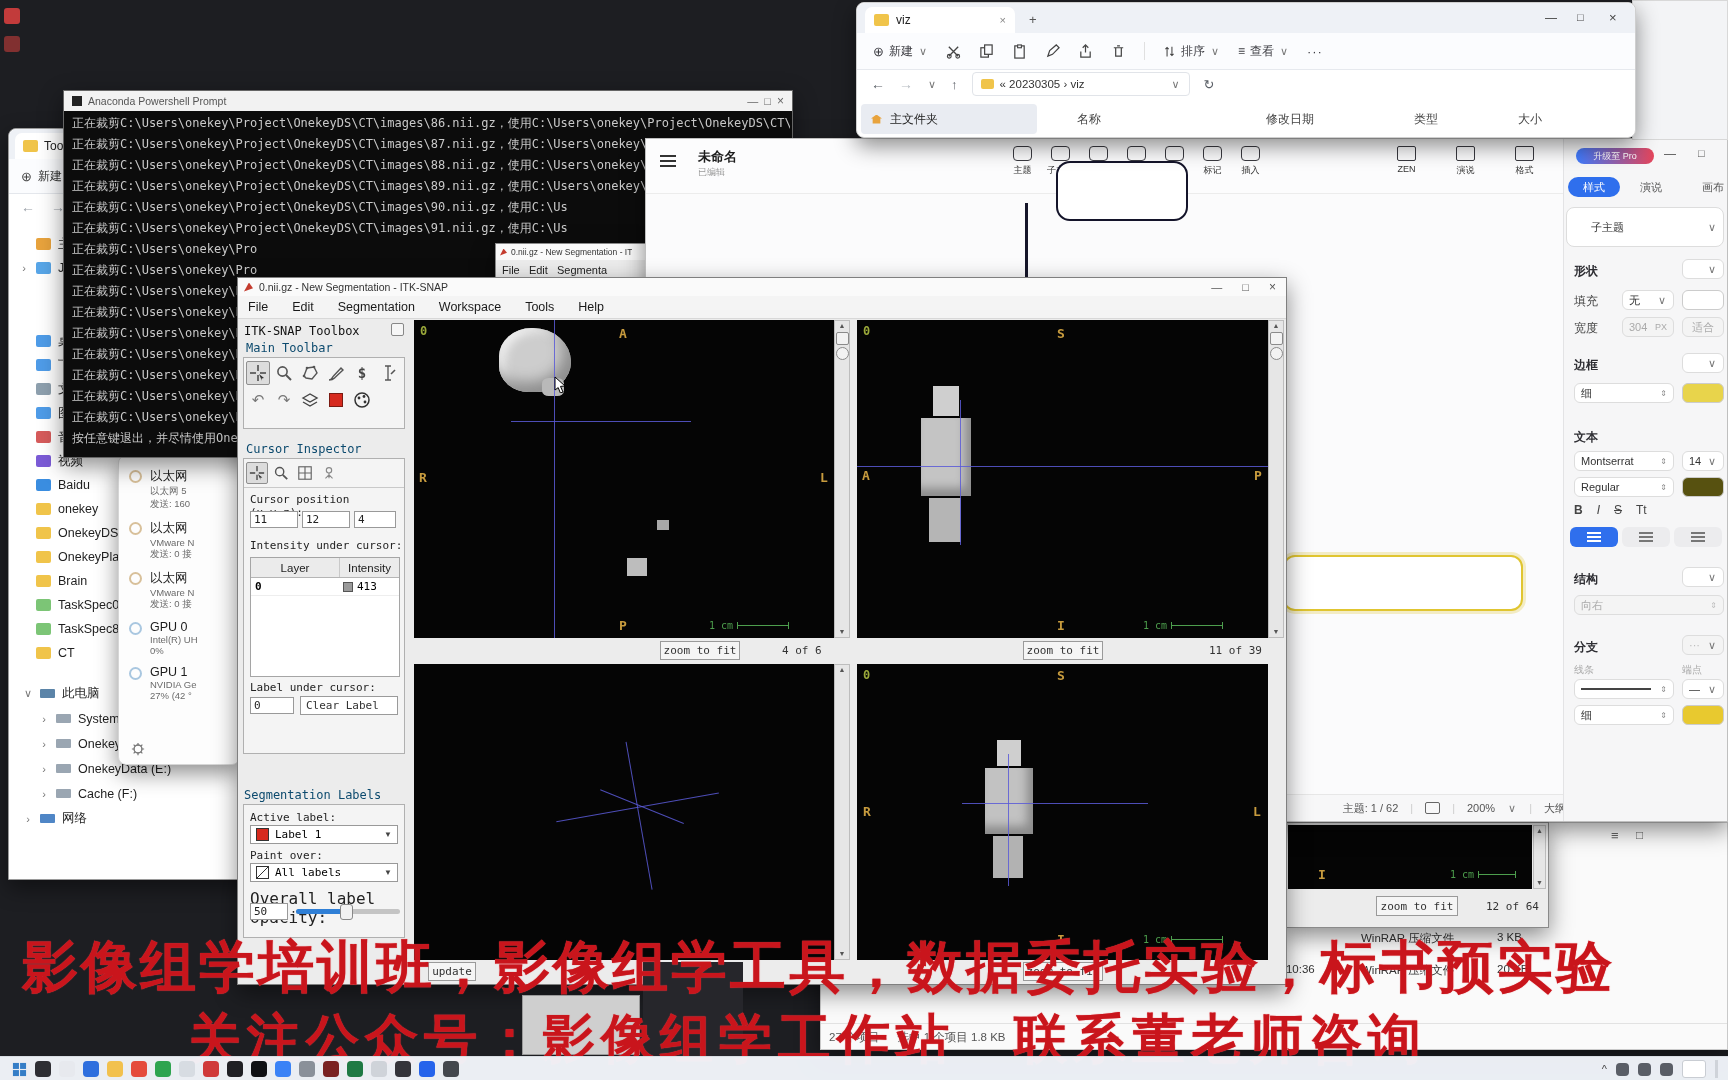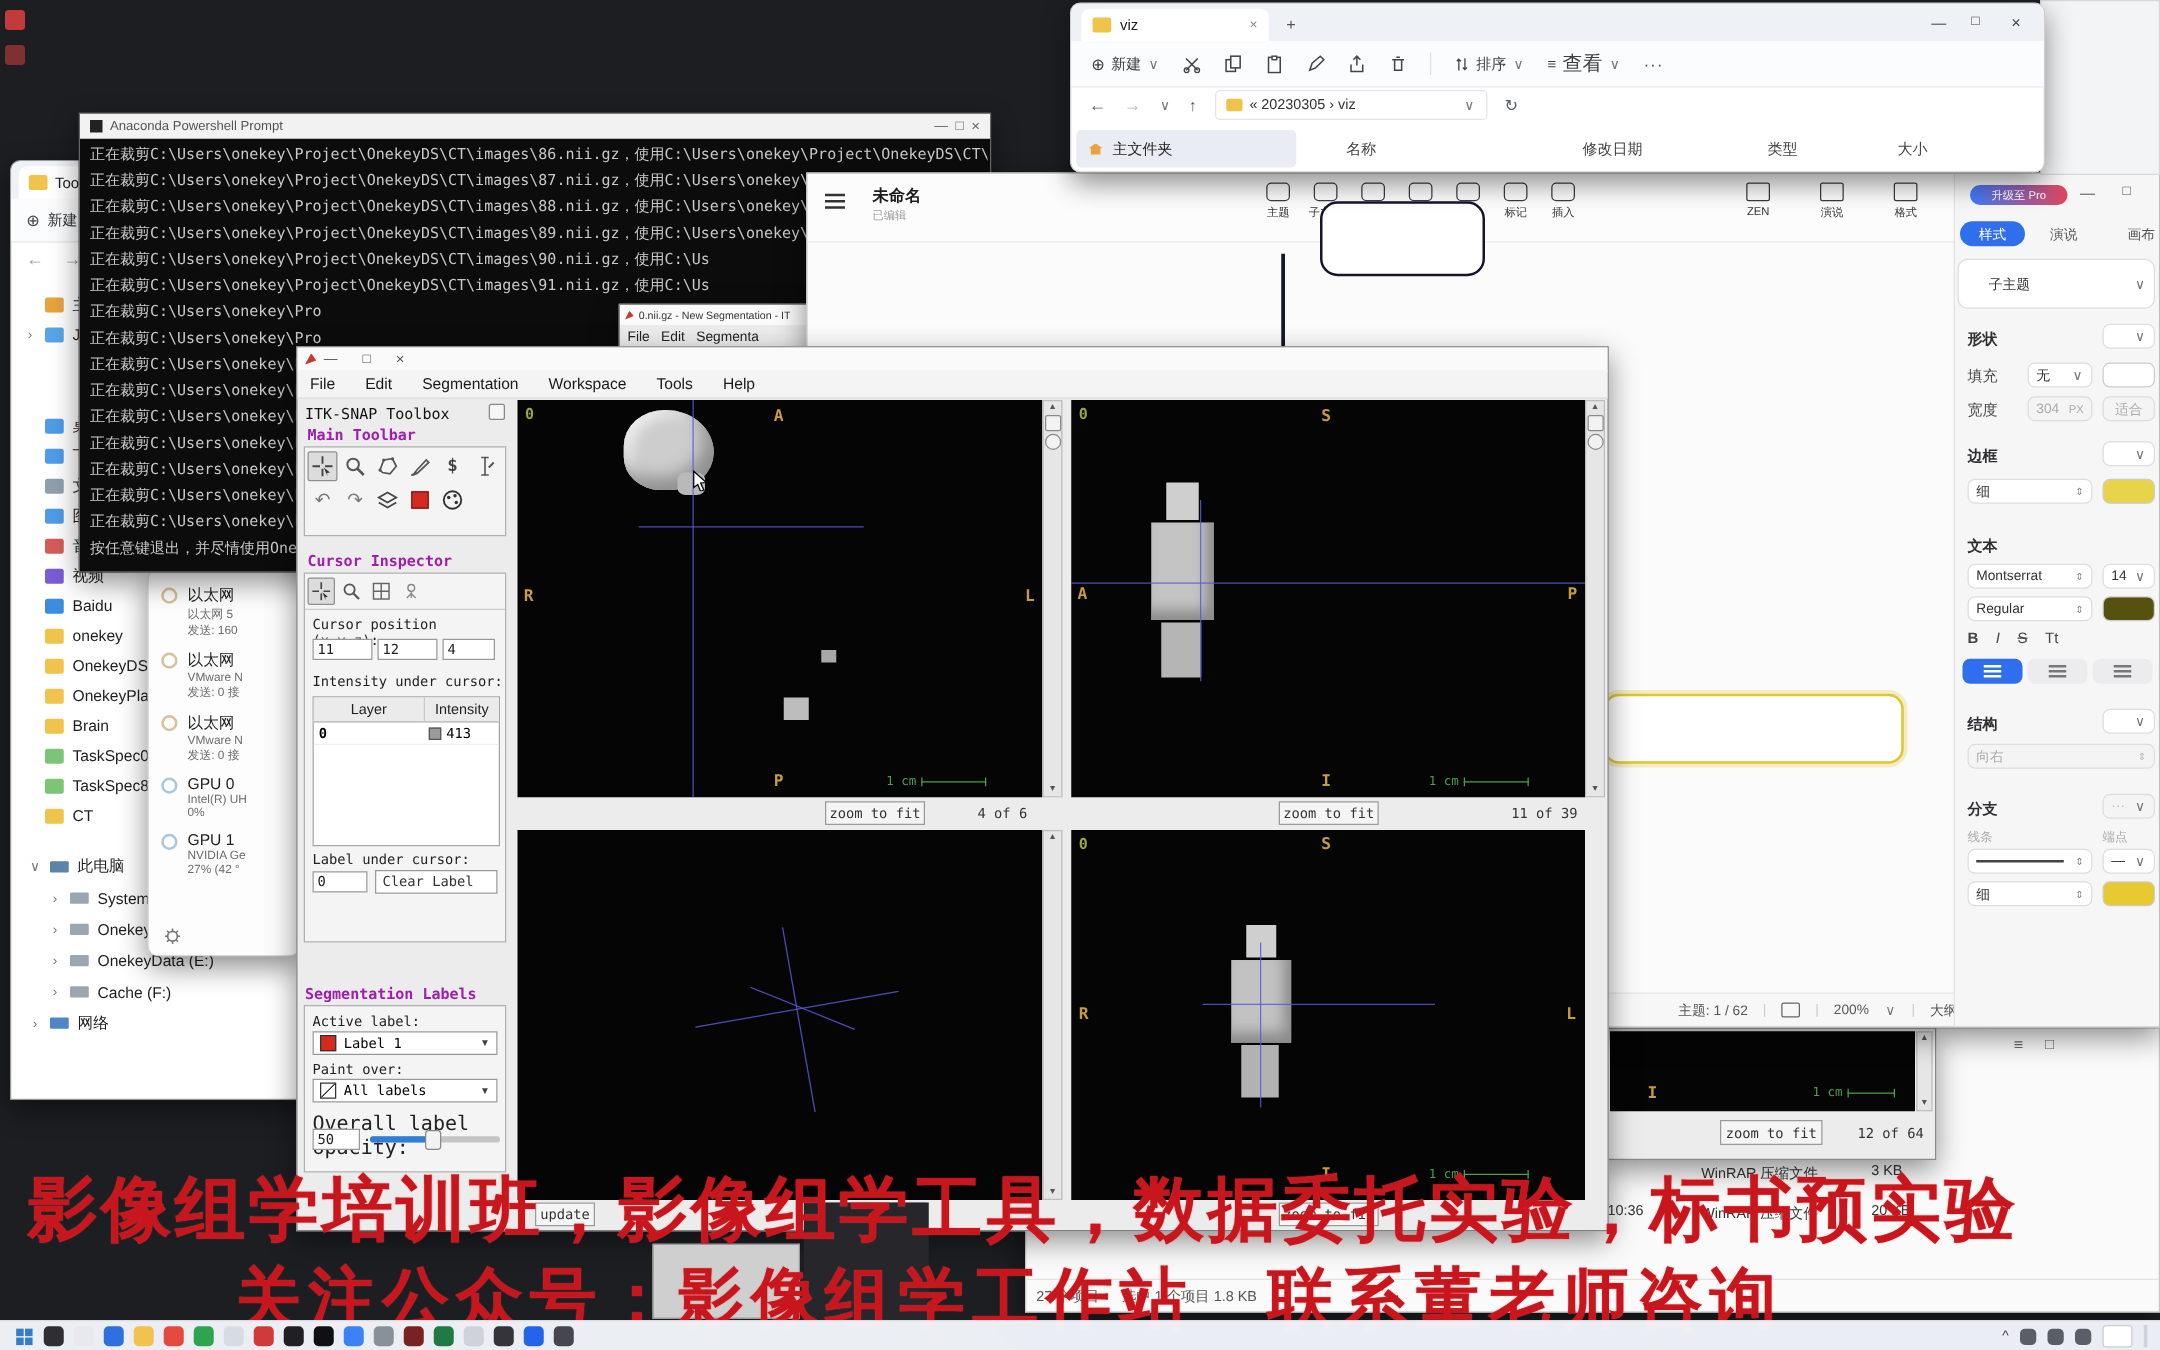--- a/index.html
+++ b/index.html
@@ -1,20 +1,20 @@
 <!DOCTYPE html>
 <html><head>
 <meta charset="utf-8">
 <style>
   html,body{margin:0;padding:0;background:#17181b;width:1728px;height:1080px;overflow:hidden;
     font-family:"Liberation Sans",sans-serif;-webkit-font-smoothing:antialiased}
   .abs{position:absolute}
   .win{position:absolute;box-shadow:0 8px 22px rgba(0,0,0,.45);border:1px solid #9a9a9a;box-sizing:border-box}
   .mono{font-family:"DejaVu Sans Mono",monospace}
-  .itklbl{color:#a21caf;font-weight:bold}
+  .itklbl{color:#0c4a6e;font-weight:normal}
   .vlet{position:absolute;color:#c79b3e;font:bold 13px "DejaVu Sans Mono",monospace}
   .vzero{position:absolute;color:#9aa83a;font:bold 12px "DejaVu Sans Mono",monospace}
   .scale{position:absolute;color:#4d9e4d;font:10px "DejaVu Sans Mono",monospace;display:flex;align-items:center;gap:4px}
   .scale .rule{height:1px;background:#4d9e4d;width:52px;position:relative}
   .scale .rule:before,.scale .rule:after{content:"";position:absolute;top:-3px;width:1px;height:7px;background:#4d9e4d}
   .scale .rule:before{left:0}.scale .rule:after{right:0}
   .box{background:#f4f4f4;border:1px solid #b0b0b0;position:absolute;box-sizing:border-box}
   .fld{background:#fff;border:1px solid #999;font:11px "DejaVu Sans Mono",monospace;padding:0 3px;position:absolute;box-sizing:border-box;color:#222}
   input.fld{outline:none}
   .btn{background:#f5f5f5;border:1px solid #9a9a9a;text-align:center;position:absolute;box-sizing:border-box;
@@ -557,21 +557,21 @@
     <span style="width:1px;height:18px;background:#e0e0e0"></span>
     <span style="display:flex;align-items:center;gap:5px">
       <svg width="13" height="13" viewBox="0 0 16 16">
           <path d="M5 14V3M3 5l2-2 2 2M11 2v11M9 11l2 2 2-2" stroke="#444" stroke-width="1.3" fill="none"></path>
         </svg>
       <span style="font-size:12px">排序</span>
       <span class="chev">∨</span>
     </span>
     <span style="display:flex;align-items:center;gap:5px">
       <span style="font-size:12px">≡</span>
-      <span style="font-size:16px">查看</span>
+      <span style="font-size:12px">查看</span>
       <span class="chev">∨</span>
     </span>
     <span style="font-size:13px;letter-spacing:1px">···</span>
   </div>
   <div class="abs" style="left:0;top:66px;right:0;height:30px;display:flex;align-items:center;gap:14px;padding:0 14px;color:#5a5f66">
     <span style="font-size:14px">←</span>
     <span style="font-size:14px;color:#b7bcc2">→</span>
     <span class="chev">∨</span>
     <span style="font-size:13px">↑</span>
     <span style="flex:0 0 218px;height:24px;background:#fff;border:1px solid #e1e4e9;border-radius:4px;display:flex;align-items:center;gap:6px;padding:0 8px;box-sizing:border-box">
@@ -590,20 +590,21 @@
     <span class="hdr" style="margin-left:165px">修改日期</span>
     <span class="hdr" style="margin-left:100px">类型</span>
     <span class="hdr" style="margin-left:80px">大小</span>
   </div>
 </div>
 
 <div class="win" style="left:237px;top:277px;width:1050px;height:708px;background:#ececec;border:1px solid #7f7f7f">
 
   <div class="abs" style="left:0;top:0;right:0;height:18px;background:#fafafa;border-bottom:1px solid #d0d0d0;display:flex;align-items:center;gap:6px;padding:0 6px">
     <span style="width:9px;height:9px;background:#c43b2e;clip-path:polygon(0 100%,55% 0,100% 65%)"></span>
+    <span style="font-size:10.5px;color:#333;flex:1">0.nii.gz - New Segmentation - ITK-SNAP</span>
     <span style="color:#555;font-size:11px;margin-right:14px">—</span>
     <span style="color:#555;font-size:11px;margin-right:14px">□</span>
     <span style="color:#555;font-size:12px;margin-right:4px">×</span>
   </div>
 
   <div class="abs" style="left:0;top:18px;right:0;height:22px;background:#f4f4f4;border-bottom:1px solid #d8d8d8;display:flex;align-items:center;gap:24px;padding:0 10px">
 
   <span style="font-size:12.5px;color:#1a1a1a">File</span>
       <span style="font-size:12.5px;color:#1a1a1a">Edit</span>
       <span style="font-size:12.5px;color:#1a1a1a">Segmentation</span>

